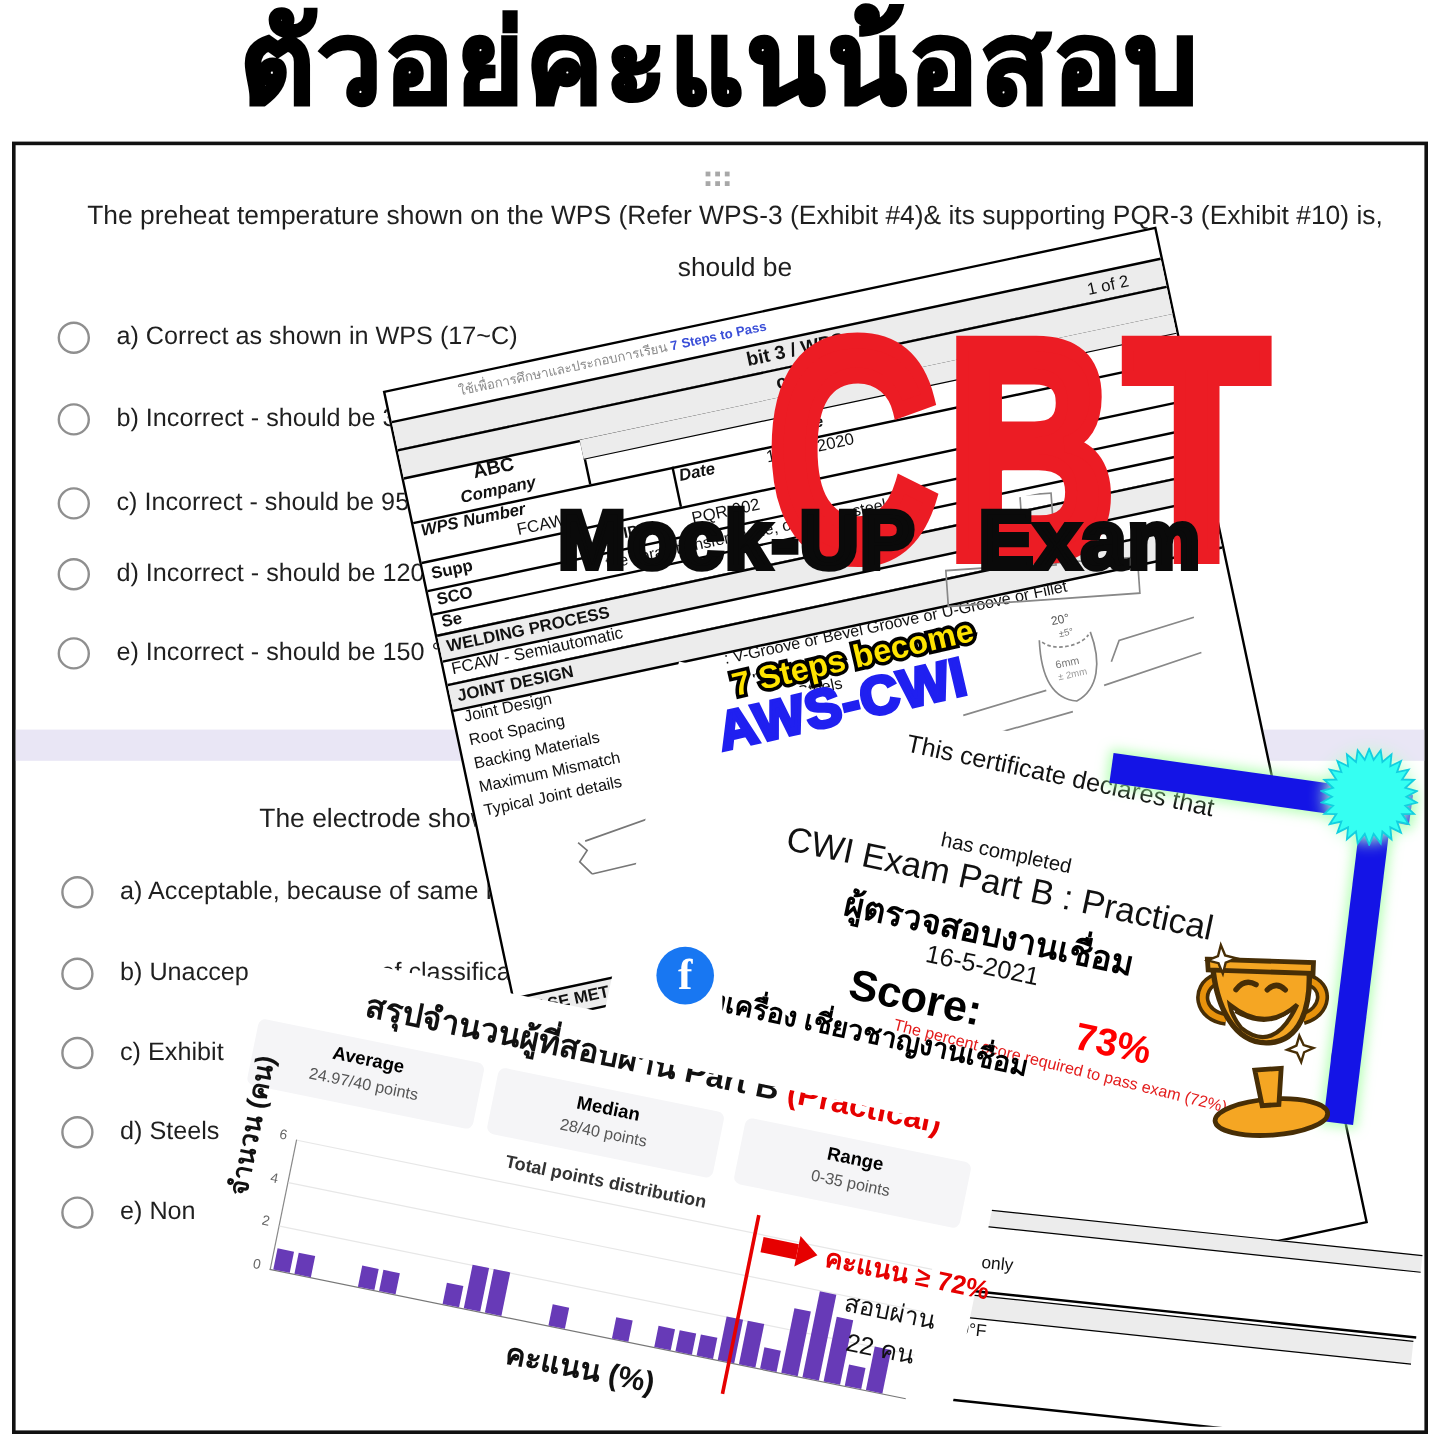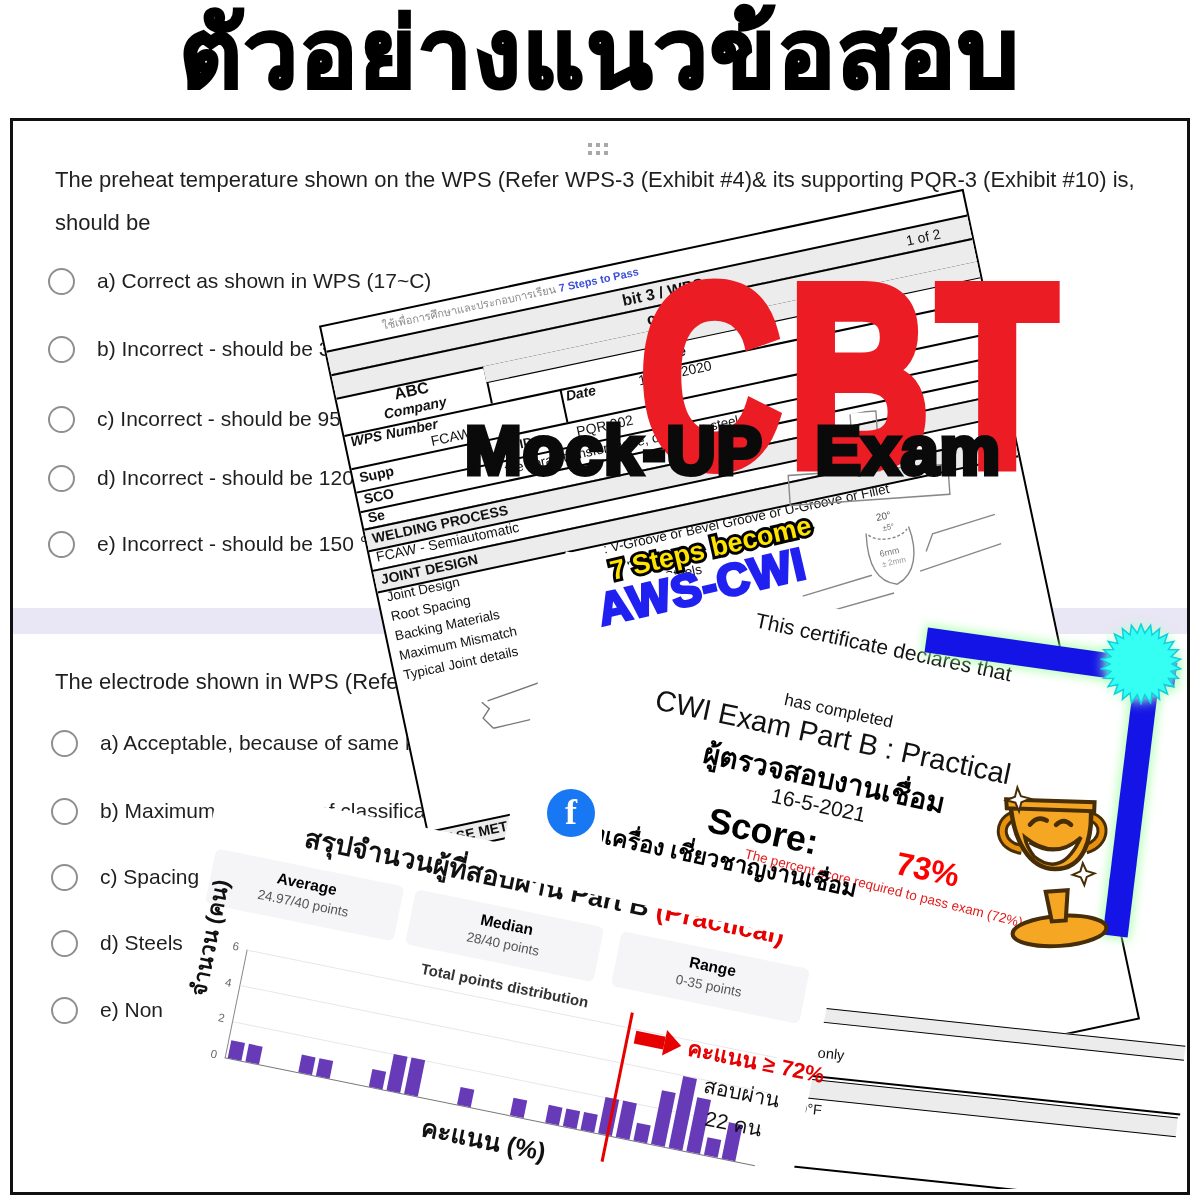--- a/index.html
+++ b/index.html
@@ -6,21 +6,21 @@
   #canvas{position:relative;width:1200px;height:1201px;background:#fff;overflow:hidden;
           font-family:"Liberation Sans","DejaVu Sans",sans-serif;}
   .abs{position:absolute;}
   
   #main-title{left:0;top:2px;width:100%;text-align:center;font-size:96px;font-weight:900;
     color:#000;-webkit-text-stroke:3px #000;letter-spacing:2px;line-height:1.08;}
   
   #frame{left:10px;top:118px;width:1174px;height:1071px;border:3px solid #111;background:#fff;}
   #clip{left:13px;top:121px;width:1174px;height:1068px;overflow:hidden;}
   
-  .qtext{font-size:22px;color:#1f1f1f;line-height:1.95;}
+  .qtext{font-size:22px;color:#1f1f1f;line-height:1.95;text-align:center;}
   .opt-row{position:absolute;height:30px;}
   .radio{position:absolute;left:0;top:0;width:23px;height:23px;border:2px solid #8f8f8f;border-radius:50%;background:#fff;}
   .opt-label{position:absolute;left:49px;top:1px;font-size:21px;color:#1f1f1f;white-space:nowrap;}
   .divider{background:#e9e6f5;}
   .dots{display:grid;grid-template-columns:repeat(3,1fr);grid-gap:4px;}
   .dots span{width:4px;height:4px;background:#a8a8a8;}
   
   .sheet{background:#fff;}
   .band{position:absolute;background:#ececec;border-top:2px solid #000;border-bottom:2px solid #000;}
   .cellline{position:absolute;border-bottom:2px solid #000;}
@@ -50,21 +50,21 @@
   .redarrow{position:absolute;}
   .redarrow .shaft{position:absolute;left:0;top:7px;width:30px;height:13px;background:#e60000;}
   .redarrow .head{position:absolute;left:30px;top:0;width:0;height:0;border-top:13px solid transparent;
       border-bottom:13px solid transparent;border-left:17px solid #e60000;}
 </style>
 </head>
 <body>
 
 <div id="canvas">
 
-  <div class="abs" id="main-title">ตัวอย่างแนวข้อสอบ</div>
+  <div class="abs" id="main-title">ตัวอย่คะแนน้อสอบ</div>
 
   <div class="abs" id="frame"></div>
 
   <div class="abs" id="clip">
 
     <div class="abs dots" style="left:575px;top:22px;">
       <span></span>
         <span></span>
         <span></span>
         <span></span>
@@ -101,25 +101,25 @@
 
     <div class="abs qtext" style="left:42px;top:540px;width:700px;">The electrode shown in WPS (Refer W</div>
 
     <div id="q2-options">
         <div class="opt-row" style="left: 38px; top: 609px;">
           <span class="radio"></span>
           <span class="opt-label">a) Acceptable, because of same F. No.</span>
         </div>
         <div class="opt-row" style="left: 38px; top: 677px;">
           <span class="radio"></span>
-          <span class="opt-label">b) Maximum</span>
+          <span class="opt-label">b) Unaccep</span>
         </div>
         <div class="opt-row" style="left: 38px; top: 743px;">
           <span class="radio"></span>
-          <span class="opt-label">c) Spacing</span>
+          <span class="opt-label">c) Exhibit</span>
         </div>
         <div class="opt-row" style="left: 38px; top: 809px;">
           <span class="radio"></span>
           <span class="opt-label">d) Steels</span>
         </div>
         <div class="opt-row" style="left: 38px; top: 876px;">
           <span class="radio"></span>
           <span class="opt-label">e) Non</span>
         </div>
       </div>

